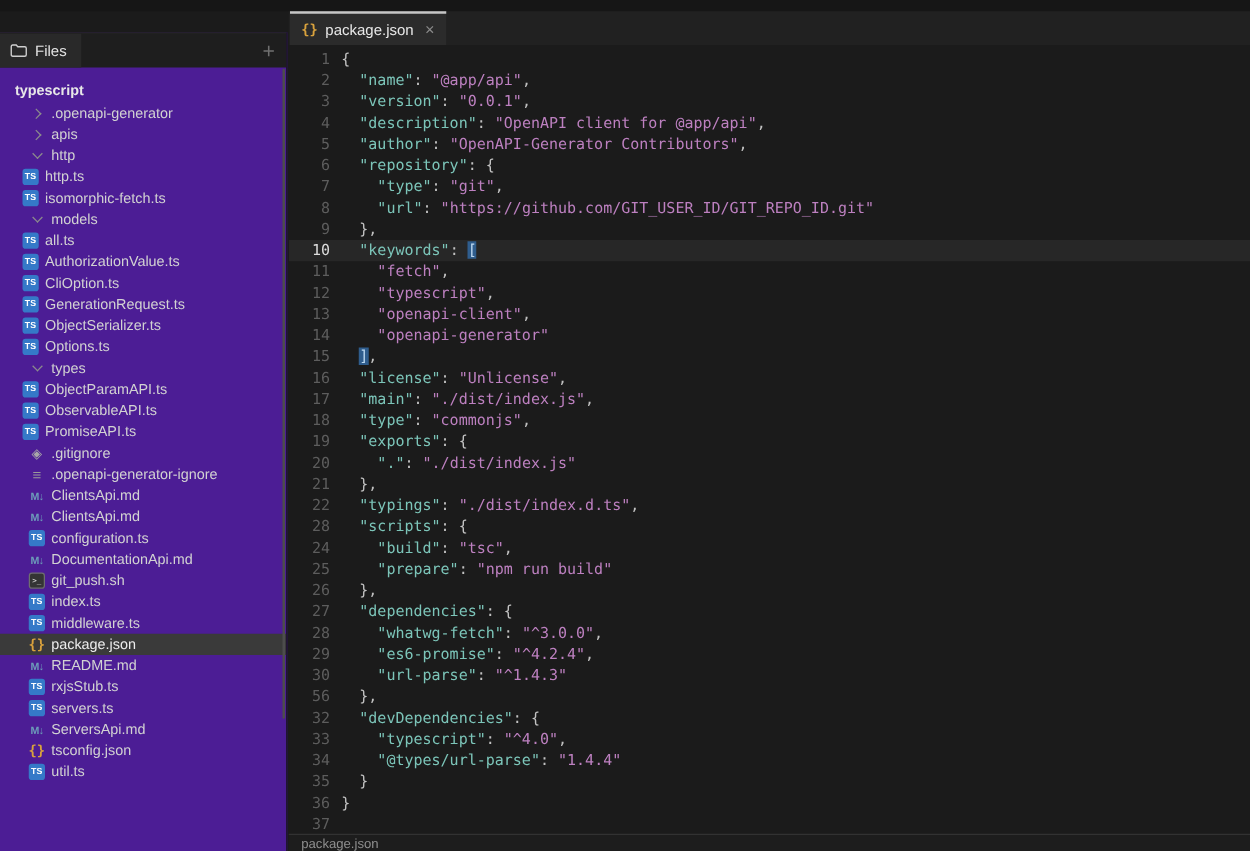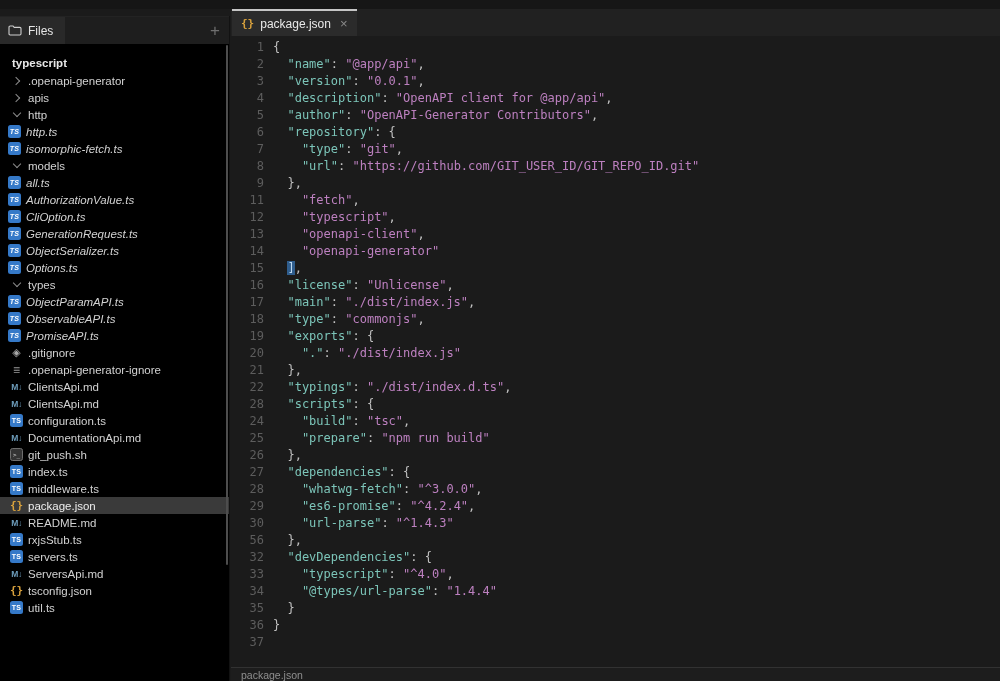--- a/index.html
+++ b/index.html
@@ -7,33 +7,33 @@
   #window {
     position:relative; width:1000px; height:681px;
     background:#1b1b1b; overflow:hidden;
     font-family:"Liberation Sans", sans-serif;
     -webkit-font-smoothing:antialiased;
   }
   
   .topstrip { position:absolute; top:0; left:0; right:0; height:9px; background:#161616; }
 
   
-  #sidebar { position:absolute; top:16px; left:0; width:230px; bottom:0;
-             background:#000000; border-right:1px solid #121212; }
+  #sidebar { position:absolute; top:26px; left:0; width:230px; bottom:0;
+             background:#4c1d95; border-right:1px solid #121212; }
   .sidebar-header { height:28px; display:flex; align-items:stretch;
                     background:#1e1e1e; border-top:1px solid #232323; }
   .files-tab { display:flex; align-items:center; gap:6px; padding:0 12px 0 8px;
                background:#292929; color:#e4e4e4; font-size:12px; }
   .plus-btn { margin-left:auto; align-self:center; margin-right:9px; color:#6f6f6f;
               font-size:17px; font-weight:300; line-height:1; cursor:default; }
   .tree { position:absolute; top:29px; left:0; right:0; bottom:0; padding-top:8px; overflow:hidden; }
-  .trow { height:17px; display:flex; align-items:center; padding-left:9px;
+  .trow { height:17px; display:flex; align-items:center; padding-left:22px;
           font-size:11.5px; color:#d2d2d2; white-space:nowrap; }
   .trow.root { font-weight:700; color:#e8e8e8; padding-left:12px; height:19px; }
-  .trow.ind1 { padding-left:7px;font-style:italic; }
+  .trow.ind1 { padding-left:17px; }
   .trow.selected { background:#3a3a3a; color:#ececec; }
   .slot { width:15px; flex:none; display:inline-flex; align-items:center; justify-content:center; margin-right:4px; }
   .chev { width:6px; height:6px; border-right:1.5px solid #8c8c8c; border-bottom:1.5px solid #8c8c8c; display:inline-block; }
   .chev.right { transform:rotate(-45deg); margin-left:-2px; }
   .chev.down  { transform:rotate(45deg); margin-top:-3px; }
   .ic-ts { width:13px; height:13px; background:#3579c8; border-radius:2.5px; color:#fff;
            font-size:7px; font-weight:700; line-height:13px; text-align:center; letter-spacing:.3px; }
   .ic-json { color:#d9a23d; font-weight:700; font-size:11px; font-family:"DejaVu Sans Mono",monospace; }
   .ic-md { color:#6d9cba; font-weight:700; font-size:8.5px; letter-spacing:-.5px; }
   .ic-git { color:#a8a8a8; font-size:11px; }
@@ -292,20 +292,21 @@
     <div class="code">
         <div class="cline"><span class="num">1</span><span class="src"><span class="tok-t">{</span></span></div>
         <div class="cline"><span class="num">2</span><span class="src"><span class="tok-k">  "name"</span><span class="tok-t">: </span><span class="tok-s">"@app/api"</span><span class="tok-t">,</span></span></div>
         <div class="cline"><span class="num">3</span><span class="src"><span class="tok-k">  "version"</span><span class="tok-t">: </span><span class="tok-s">"0.0.1"</span><span class="tok-t">,</span></span></div>
         <div class="cline"><span class="num">4</span><span class="src"><span class="tok-k">  "description"</span><span class="tok-t">: </span><span class="tok-s">"OpenAPI client for @app/api"</span><span class="tok-t">,</span></span></div>
         <div class="cline"><span class="num">5</span><span class="src"><span class="tok-k">  "author"</span><span class="tok-t">: </span><span class="tok-s">"OpenAPI-Generator Contributors"</span><span class="tok-t">,</span></span></div>
         <div class="cline"><span class="num">6</span><span class="src"><span class="tok-k">  "repository"</span><span class="tok-t">: {</span></span></div>
         <div class="cline"><span class="num">7</span><span class="src"><span class="tok-k">    "type"</span><span class="tok-t">: </span><span class="tok-s">"git"</span><span class="tok-t">,</span></span></div>
         <div class="cline"><span class="num">8</span><span class="src"><span class="tok-k">    "url"</span><span class="tok-t">: </span><span class="tok-s">"https://github.com/GIT_USER_ID/GIT_REPO_ID.git"</span></span></div>
         <div class="cline"><span class="num">9</span><span class="src"><span class="tok-t">  },</span></span></div>
+        <div class="cline active"><span class="num">10</span><span class="src"><span class="tok-k">  "keywords"</span><span class="tok-t">: </span><span class="tok-hb">[</span></span></div>
         <div class="cline"><span class="num">11</span><span class="src"><span class="tok-s">    "fetch"</span><span class="tok-t">,</span></span></div>
         <div class="cline"><span class="num">12</span><span class="src"><span class="tok-s">    "typescript"</span><span class="tok-t">,</span></span></div>
         <div class="cline"><span class="num">13</span><span class="src"><span class="tok-s">    "openapi-client"</span><span class="tok-t">,</span></span></div>
         <div class="cline"><span class="num">14</span><span class="src"><span class="tok-s">    "openapi-generator"</span></span></div>
         <div class="cline"><span class="num">15</span><span class="src"><span class="tok-t">  </span><span class="tok-hb">]</span><span class="tok-t">,</span></span></div>
         <div class="cline"><span class="num">16</span><span class="src"><span class="tok-k">  "license"</span><span class="tok-t">: </span><span class="tok-s">"Unlicense"</span><span class="tok-t">,</span></span></div>
         <div class="cline"><span class="num">17</span><span class="src"><span class="tok-k">  "main"</span><span class="tok-t">: </span><span class="tok-s">"./dist/index.js"</span><span class="tok-t">,</span></span></div>
         <div class="cline"><span class="num">18</span><span class="src"><span class="tok-k">  "type"</span><span class="tok-t">: </span><span class="tok-s">"commonjs"</span><span class="tok-t">,</span></span></div>
         <div class="cline"><span class="num">19</span><span class="src"><span class="tok-k">  "exports"</span><span class="tok-t">: {</span></span></div>
         <div class="cline"><span class="num">20</span><span class="src"><span class="tok-k">    "."</span><span class="tok-t">: </span><span class="tok-s">"./dist/index.js"</span></span></div>

